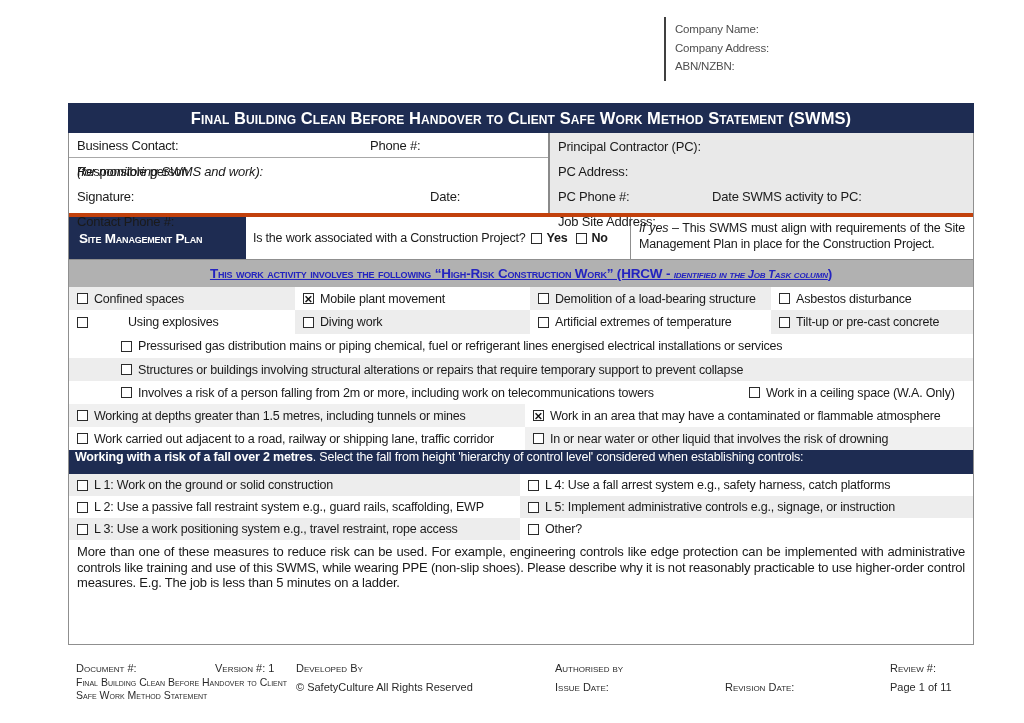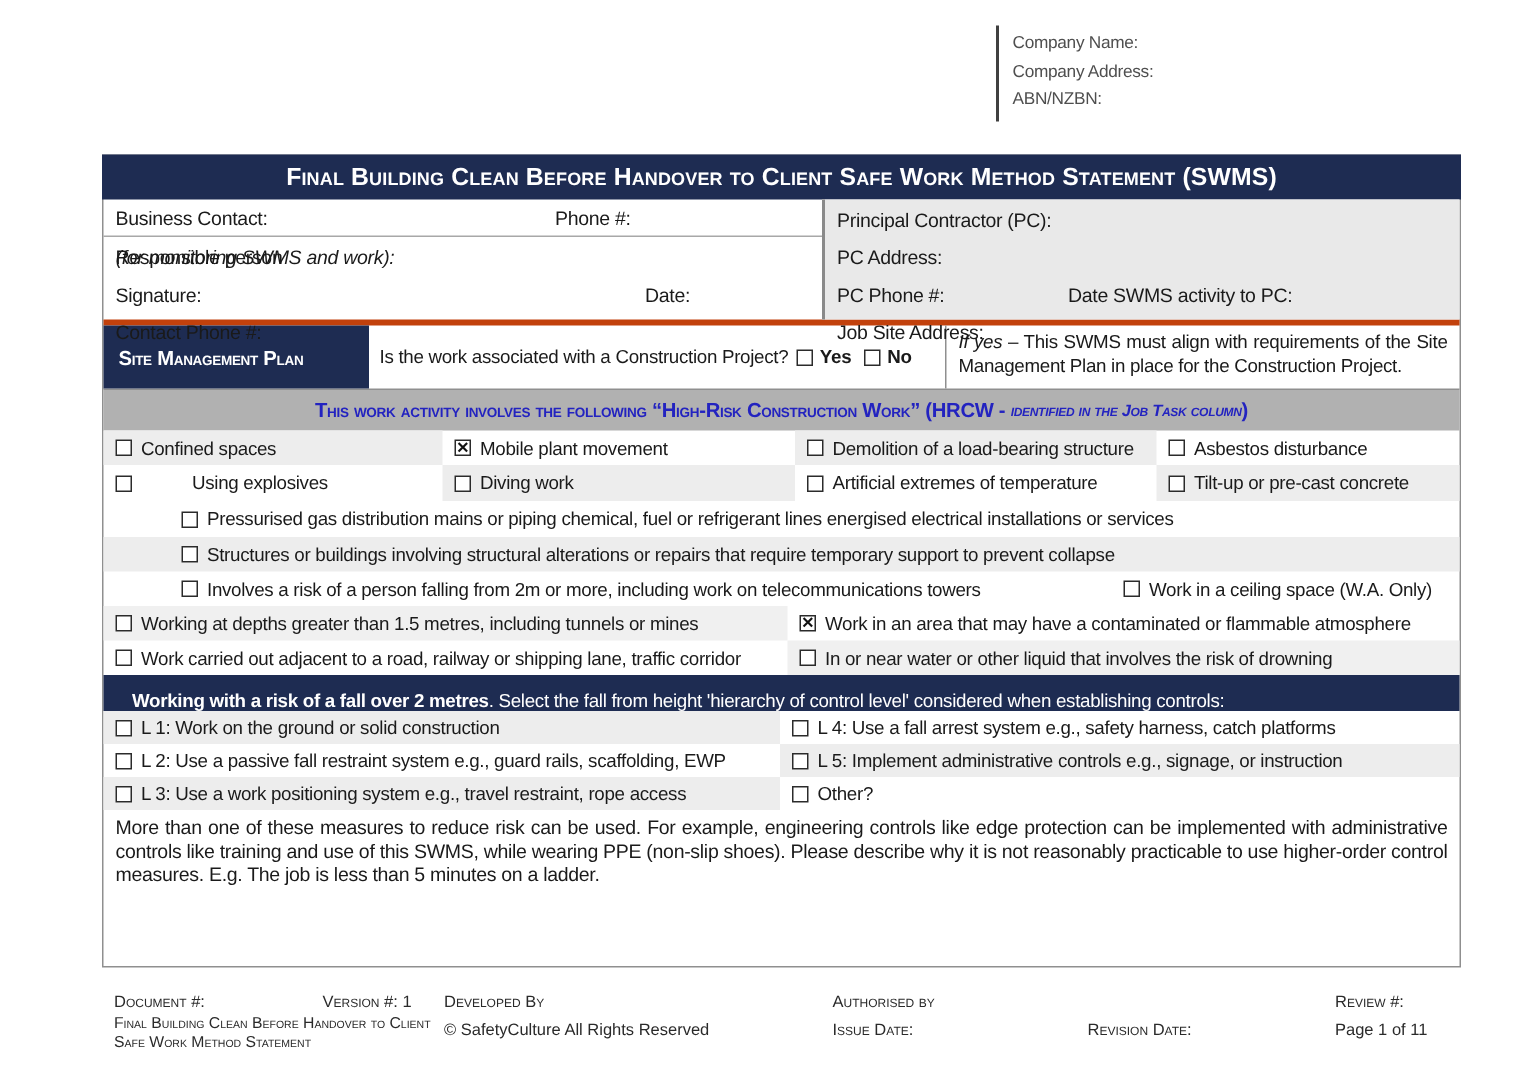--- a/index.html
+++ b/index.html
@@ -20,32 +20,32 @@
   .c-left span { position:absolute; white-space:nowrap; }
   .c-right { flex:1; background:#e9e9e9; border-left:2px solid #8a8a8a; position:relative; font-size:13px; }
   .c-right span { position:absolute; white-space:nowrap; }
 
   .smp { display:flex; height:43px; border-bottom:1px solid #8f8f8f; }
   .smp-title { width:177px; background:#1e2c52; color:#fff; font-variant:small-caps; font-weight:bold; font-size:13.5px; display:flex; align-items:center; padding-left:10px; }
   .smp-q { width:385px; display:flex; align-items:center; gap:5px; padding-left:7px; font-size:12.5px; border-right:1px solid #8f8f8f; white-space:nowrap; }
   .smp-q b { margin-right:3px; }
   .smp-note { flex:1; padding:4px 8px 0 8px; font-size:12.5px; line-height:15.5px; text-align:justify; }
 
-  .hrcw-banner { height:27px; background:#b1b1b1; color:#2323c0; display:flex; align-items:center; justify-content:center; font-variant:small-caps; font-weight:bold; font-size:13.5px; white-space:pre; }
+  .hrcw-banner { height:27px; background:#b1b1b1; color:#2323c0; display:flex; align-items:center; justify-content:center; font-variant:small-caps; font-weight:bold; font-size:13.5px; white-space:pre;text-decoration:underline; }
   .hrcw-banner .small { font-size:11px; font-style:italic; }
 
   .grow { display:flex; font-size:12.5px; }
   .gcell { display:flex; align-items:center; gap:6px; padding-left:8px; height:100%; white-space:nowrap; overflow:hidden; }
   .gray { background:#ededed; }
   .grayl { background:#f0f0f0; }
 
   .cb { width:11px; height:11px; border:1px solid #2b2b2b; background:#fff; position:relative; flex:none; display:inline-block; }
   .cb.checked::after { content:"\2715"; position:absolute; left:50%; top:50%; transform:translate(-50%,-54%); font-size:10.5px; font-weight:bold; color:#111; letter-spacing:0; }
 
-  .fall-banner { height:24px; background:#1e2c52; color:#fff; display:flex; align-items:flex-end; padding-left:19px; font-size:12.5px; white-space:pre; }
+  .fall-banner { height:24px; background:#1e2c52; color:#fff; display:flex; align-items:flex-start; padding-left:6px; font-size:12.5px; white-space:pre; }
   .fall-banner .bold { font-weight:bold; }
   .frow { display:flex; height:22px; font-size:12.5px; }
   .frow:last-of-type { height:23px; }
   .fcell-l { width:451px; }
   .fcell-r { flex:1; }
   .fall-note { height:88px; padding:4px 8px 0 8px; font-size:13px; line-height:15.5px; text-align:justify; }
 
   
   .footer { position:absolute; left:68px; top:659px; width:906px; height:50px; font-size:11px; color:#2a2a2a; letter-spacing:0; }
   .footer span { position:absolute; white-space:nowrap; }

